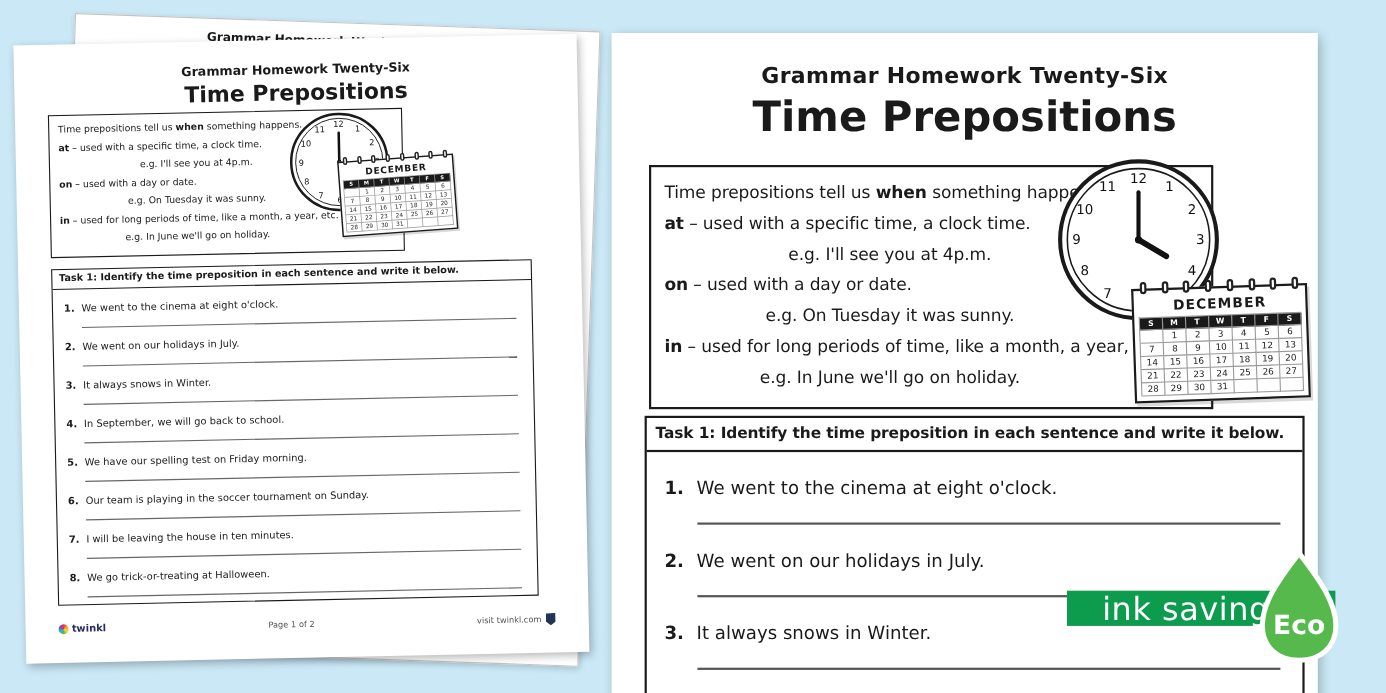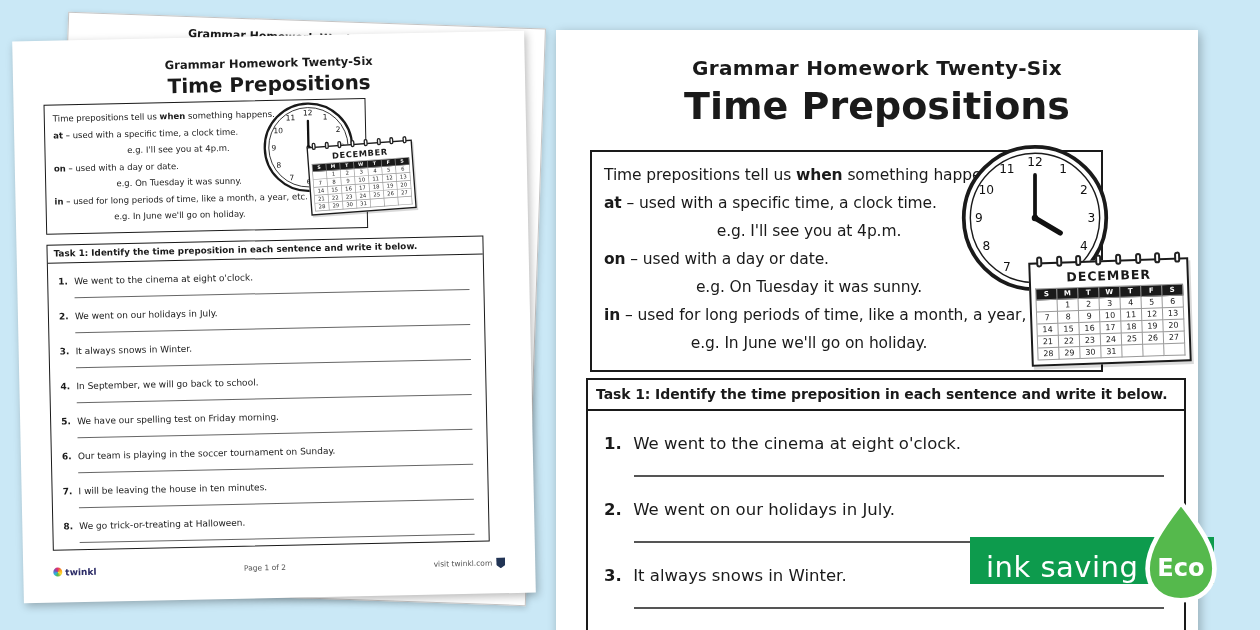--- a/index.html
+++ b/index.html
@@ -74,21 +74,21 @@
   .cal { position:relative; width:160px; }
   .cal-rings { position:absolute; top:-6px; left:8px; right:8px; display:flex; justify-content:space-between; z-index:2; }
   .ring { width:6px; height:11px; border:2px solid #222; border-radius:3px; background:#fff; }
   .cal-body { border:2px solid #1a1a1a; background:#fff; padding:6px 4px 4px; box-shadow:2px 3px 0 rgba(0,0,0,.15); }
   .cal-title { text-align:center; font-weight:bold; font-size:12.5px; letter-spacing:1px; margin-bottom:3px; }
   .cal-grid { display:grid; grid-template-columns:repeat(7,1fr); border-left:1px solid #999; border-top:1px solid #999; }
   .cal-cell { border-right:1px solid #999; border-bottom:1px solid #999; font-size:8px; text-align:center; padding:1px 0; min-height:11px; }
   .cal-head { background:#1a1a1a; color:#fff; font-size:7px; font-weight:bold; }
 
   
-  .eco-band { position:absolute; left:970px; top:537px; width:244px; height:47px; display:flex; align-items:flex-end; z-index:10; background:#0d9b4d; }
+  .eco-band { position:absolute; left:970px; top:537px; width:244px; height:32px; display:flex; align-items:flex-start; z-index:10; background:#0d9b4d;padding-left:16px; }
   .eco-text { color:#fff; font-size:29px; padding-left:16px; letter-spacing:.5px; }
   .eco-leaf { position:absolute; left:1142px; top:500px; width:78px; height:104px; z-index:11; }
   .leaf-path { fill:#55b94c; stroke:#fff; stroke-width:5; }
   .leaf-text { fill:#fff; font-size:26px; font-weight:bold; text-anchor:middle; font-family:"DejaVu Sans", sans-serif; }
 </style>
 </head>
 <body>
 
 <div class="canvas" style="background: rgb(202, 232, 246);">
 

